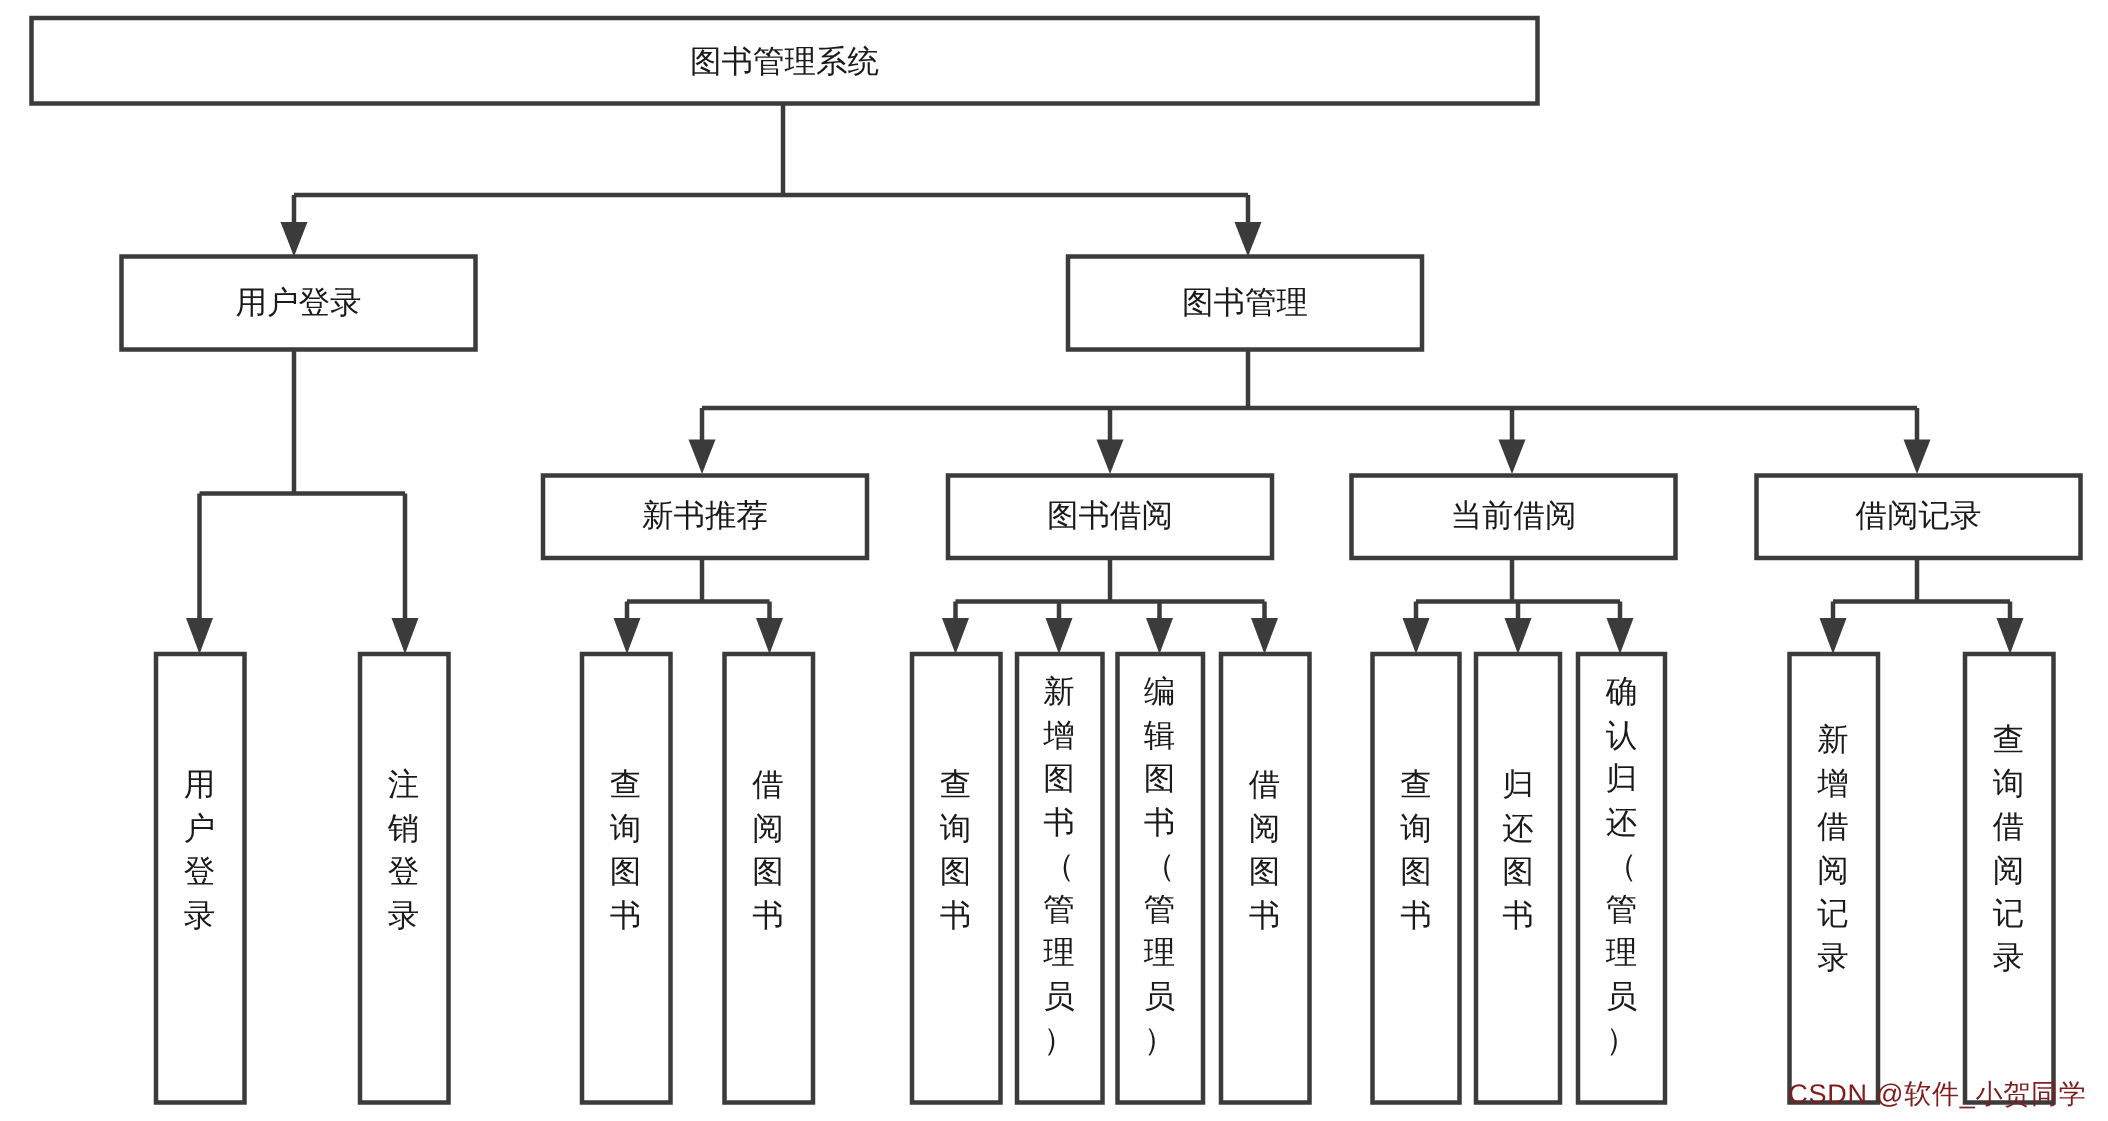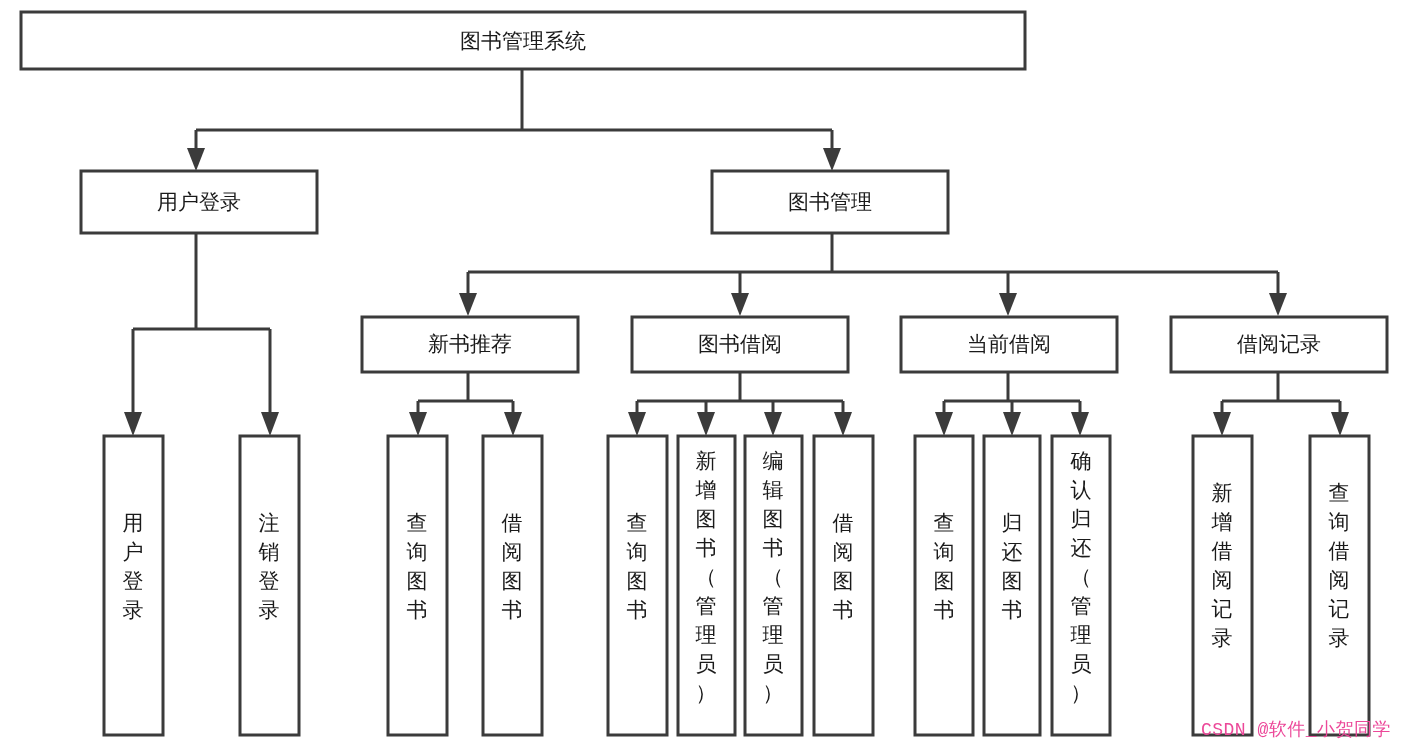--- a/index.html
+++ b/index.html
@@ -50,23 +50,23 @@
   .node-label-v {
     font-family: "DejaVu Sans", "Liberation Sans", sans-serif;
     font-size: 21px;
     fill: #1a1a1a;
     text-anchor: middle;
   }
   .watermark {
     position: absolute;
     right: 14px;
     bottom: 6px;
-    font-family: Liberation Mono, monospace;
+    font-family: Liberation Sans, sans-serif;
     font-size: 18px;
-    color: #ec4899;
+    color: #7f1d1d;
     white-space: nowrap;
     letter-spacing: 0.5px;
   }
 </style>
 </head>
 <body>
 
 <div id="diagram-root">
 
   <svg id="flow" viewBox="0 0 1405 747" xmlns="http://www.w3.org/2000/svg">

